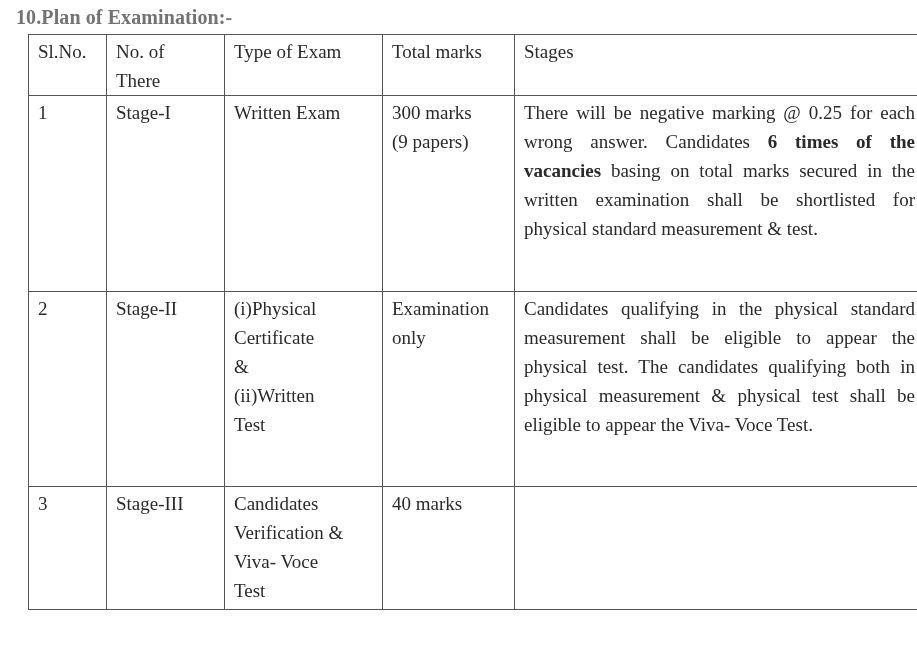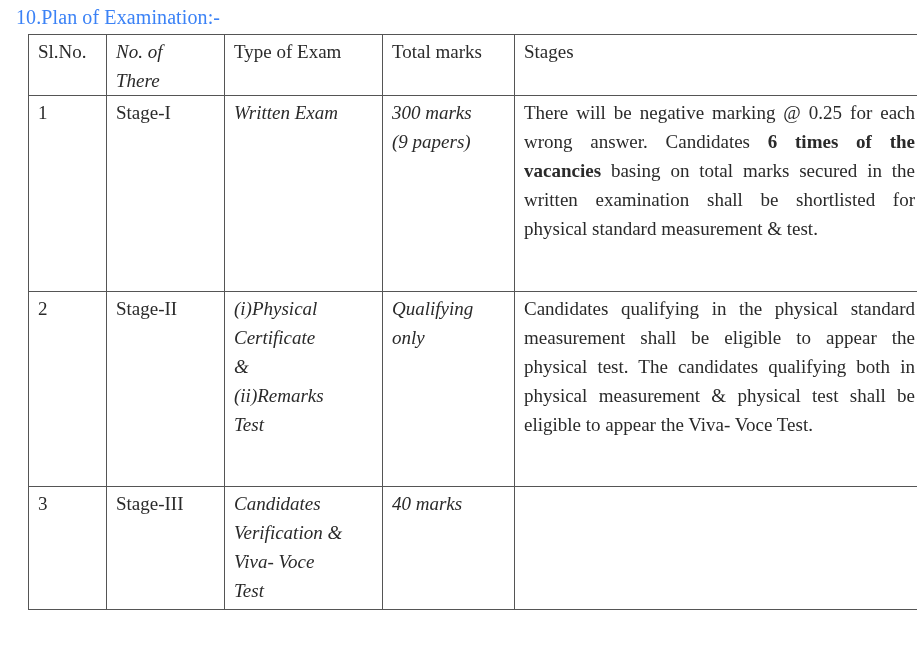--- a/index.html
+++ b/index.html
@@ -3,21 +3,21 @@
 <meta charset="utf-8">
 <style>
   html, body { margin: 0; padding: 0; background: #ffffff; }
   body {
     width: 917px; height: 662px; position: relative; overflow: hidden;
     font-family: "Liberation Serif", "DejaVu Serif", serif;
     color: #2a2a2a;
   }
   .heading {
     position: absolute; left: 16px; top: 6px;
-    font-size: 20px; font-weight: normal; color: #3b82f6;
+    font-size: 20px; font-weight: bold; color: #737373;
     letter-spacing: 0.1px;
   }
   table.plan {
     position: absolute; left: 28px; top: 34px;
     border-collapse: collapse;
     table-layout: fixed;
     width: 895px;
     font-size: 19px;
     line-height: 29px;
   }
@@ -32,21 +32,21 @@
   col.c4 { width: 132px; }
   col.c5 { width: 409px; }
   tr.hdr td { height: 58px; }
   tr.r1 td { height: 193px; }
   tr.r2 td { height: 192px; }
   tr.r3 td { height: 120px; }
   tr.tot td { height: 47px; }
   td.remarks { text-align: justify; padding-right: 9px; }
   td.center { text-align: center; }
   .b { font-weight: bold; }
-  .ln { display: block; font-style: italic; }
+  .ln { display: block; }
 </style>
 </head>
 <body>
 
 <div class="heading"><span>10.</span><span>Plan of Examination:-</span></div>
 
 <table class="plan">
   <colgroup>
     <col class="c1">
       <col class="c2">
@@ -79,25 +79,25 @@
     <td class="remarks"><span>There will be negative marking @ 0.25 for each wrong answer. Candidates </span><span class="b">6 times of the vacancies</span><span> basing on total marks secured in the written examination shall be shortlisted for physical standard measurement &amp; test.</span></td>
   </tr>
 
   <tr class="r2">
     <td>2</td>
     <td>Stage-II</td>
     <td>
       <span class="ln">(i)Physical</span>
       <span class="ln">Certificate</span>
       <span class="ln">&amp;</span>
-      <span class="ln">(ii)Remarks</span>
+      <span class="ln">(ii)Written</span>
       <span class="ln">Test</span>
     </td>
     <td>
-      <span class="ln">Qualifying</span>
+      <span class="ln">Examination</span>
       <span class="ln">only</span>
     </td>
     <td class="remarks"><span>Candidates qualifying in the physical standard measurement shall be eligible to appear the physical test. The candidates qualifying both in physical measurement &amp; physical test shall be eligible to appear the Viva- Voce Test.</span></td>
   </tr>
 
   <tr class="r3">
     <td>3</td>
     <td>Stage-III</td>
     <td>
       <span class="ln">Candidates</span>

